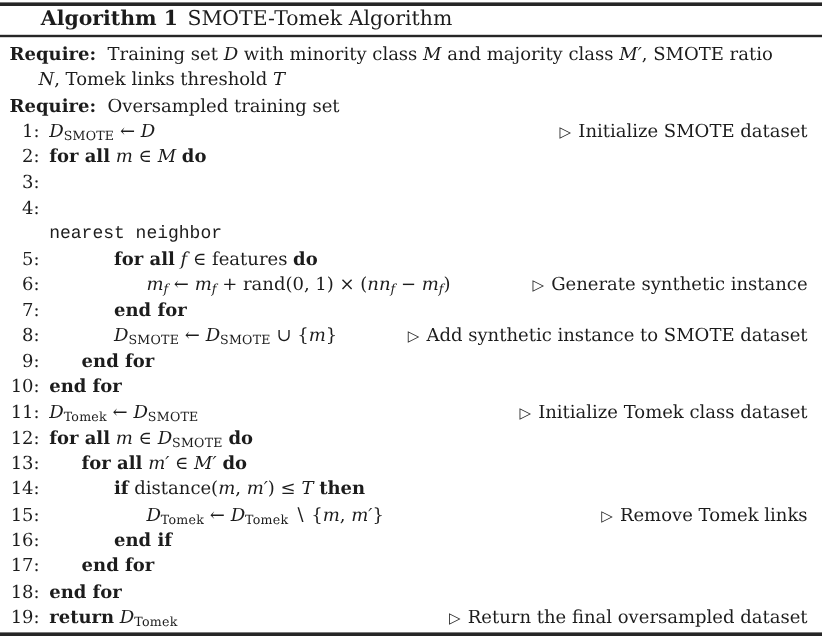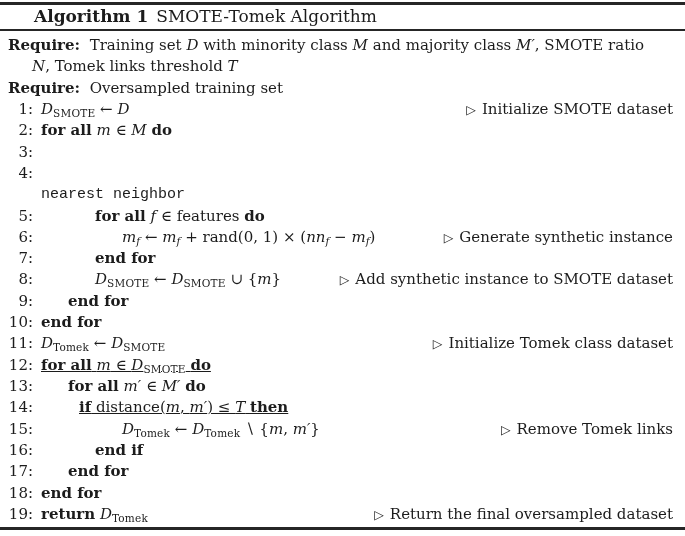--- a/index.html
+++ b/index.html
@@ -84,23 +84,23 @@
       <div class="row"><span class="num">3:</span></div>
       <div class="row"><span class="num">4:</span></div>
       <div class="row"><span class="num"></span><span class="code" style="margin-left: 8px; font-family: Liberation Mono, monospace;"><span class="seg r">nearest neighbor</span></span></div>
       <div class="row"><span class="num">5:</span><span class="code" style="margin-left: 62px;"><span class="seg b">for all</span><span class="seg r"> </span><span class="seg i">f</span><span class="seg r"> ∈ features </span><span class="seg b">do</span></span></div>
       <div class="row"><span class="num">6:</span><span class="code" style="margin-left: 89px;"><span class="seg i">m</span><span class="seg isub">f</span><span class="seg r"> ← </span><span class="seg i">m</span><span class="seg isub">f</span><span class="seg r"> + rand(0, 1) × (</span><span class="seg i">nn</span><span class="seg isub">f</span><span class="seg r"> − </span><span class="seg i">m</span><span class="seg isub">f</span><span class="seg r">)</span></span><span class="cmt"><span class="cmark">▷</span><span>Generate synthetic instance</span></span></div>
       <div class="row"><span class="num">7:</span><span class="code" style="margin-left: 62px;"><span class="seg b">end for</span></span></div>
       <div class="row"><span class="num">8:</span><span class="code" style="margin-left: 62px;"><span class="seg i">D</span><span class="seg sub">SMOTE</span><span class="seg r"> ← </span><span class="seg i">D</span><span class="seg sub">SMOTE</span><span class="seg r"> ∪ {</span><span class="seg i">m</span><span class="seg r">}</span></span><span class="cmt"><span class="cmark">▷</span><span>Add synthetic instance to SMOTE dataset</span></span></div>
       <div class="row"><span class="num">9:</span><span class="code" style="margin-left: 35px;"><span class="seg b">end for</span></span></div>
       <div class="row"><span class="num">10:</span><span class="code" style="margin-left: 8px;"><span class="seg b">end for</span></span></div>
       <div class="row"><span class="num">11:</span><span class="code" style="margin-left: 8px;"><span class="seg i">D</span><span class="seg sub">Tomek</span><span class="seg r"> ← </span><span class="seg i">D</span><span class="seg sub">SMOTE</span></span><span class="cmt"><span class="cmark">▷</span><span>Initialize Tomek class dataset</span></span></div>
-      <div class="row"><span class="num">12:</span><span class="code" style="margin-left: 8px; text-decoration: underline;"><span class="seg b">for all</span><span class="seg r"> </span><span class="seg i">m</span><span class="seg r"> ∈ </span><span class="seg i">D</span><span class="seg sub">SMOTE</span><span class="seg r"> </span><span class="seg b">do</span></span></div>
+      <div class="row"><span class="num">12:</span><span class="code" style="margin-left: 8px;"><span class="seg b">for all</span><span class="seg r"> </span><span class="seg i">m</span><span class="seg r"> ∈ </span><span class="seg i">D</span><span class="seg sub">SMOTE</span><span class="seg r"> </span><span class="seg b">do</span></span></div>
       <div class="row"><span class="num">13:</span><span class="code" style="margin-left: 35px;"><span class="seg b">for all</span><span class="seg r"> </span><span class="seg i">m′</span><span class="seg r"> ∈ </span><span class="seg i">M′</span><span class="seg r"> </span><span class="seg b">do</span></span></div>
-      <div class="row"><span class="num">14:</span><span class="code" style="margin-left: 46px; text-decoration: underline;"><span class="seg b">if</span><span class="seg r"> distance(</span><span class="seg i">m</span><span class="seg r">, </span><span class="seg i">m′</span><span class="seg r">) ≤ </span><span class="seg i">T</span><span class="seg r"> </span><span class="seg b">then</span></span></div>
+      <div class="row"><span class="num">14:</span><span class="code" style="margin-left: 62px;"><span class="seg b">if</span><span class="seg r"> distance(</span><span class="seg i">m</span><span class="seg r">, </span><span class="seg i">m′</span><span class="seg r">) ≤ </span><span class="seg i">T</span><span class="seg r"> </span><span class="seg b">then</span></span></div>
       <div class="row"><span class="num">15:</span><span class="code" style="margin-left: 89px;"><span class="seg i">D</span><span class="seg sub">Tomek</span><span class="seg r"> ← </span><span class="seg i">D</span><span class="seg sub">Tomek</span><span class="seg r"> ∖ {</span><span class="seg i">m</span><span class="seg r">, </span><span class="seg i">m′</span><span class="seg r">}</span></span><span class="cmt"><span class="cmark">▷</span><span>Remove Tomek links</span></span></div>
       <div class="row"><span class="num">16:</span><span class="code" style="margin-left: 62px;"><span class="seg b">end if</span></span></div>
       <div class="row"><span class="num">17:</span><span class="code" style="margin-left: 35px;"><span class="seg b">end for</span></span></div>
       <div class="row"><span class="num">18:</span><span class="code" style="margin-left: 8px;"><span class="seg b">end for</span></span></div>
       <div class="row"><span class="num">19:</span><span class="code" style="margin-left: 8px;"><span class="seg b">return</span><span class="seg r"> </span><span class="seg i">D</span><span class="seg sub">Tomek</span></span><span class="cmt"><span class="cmark">▷</span><span>Return the final oversampled dataset</span></span></div>
     </div>
 
   <div class="rule rule-bottom"></div>
 
 </div>

